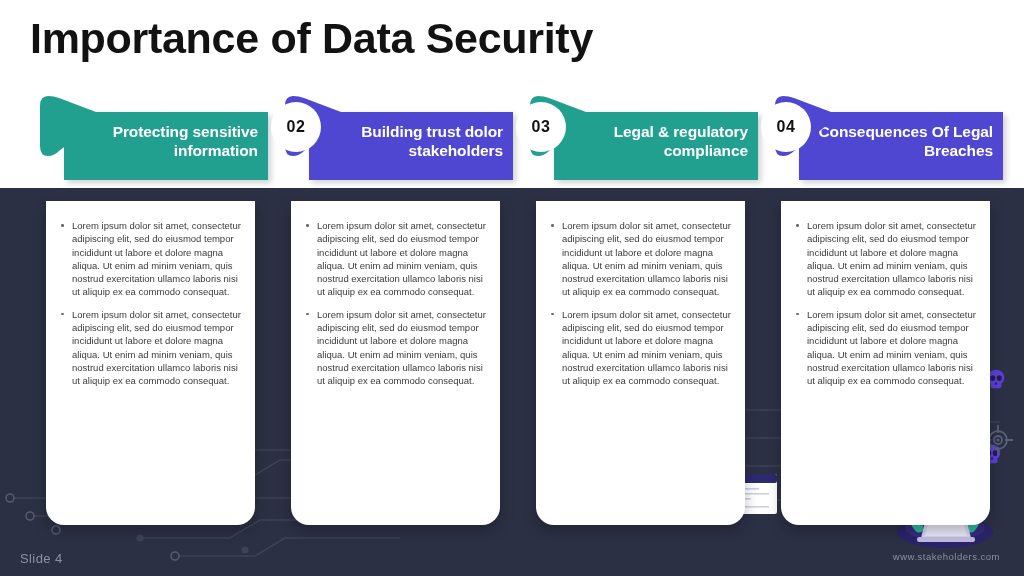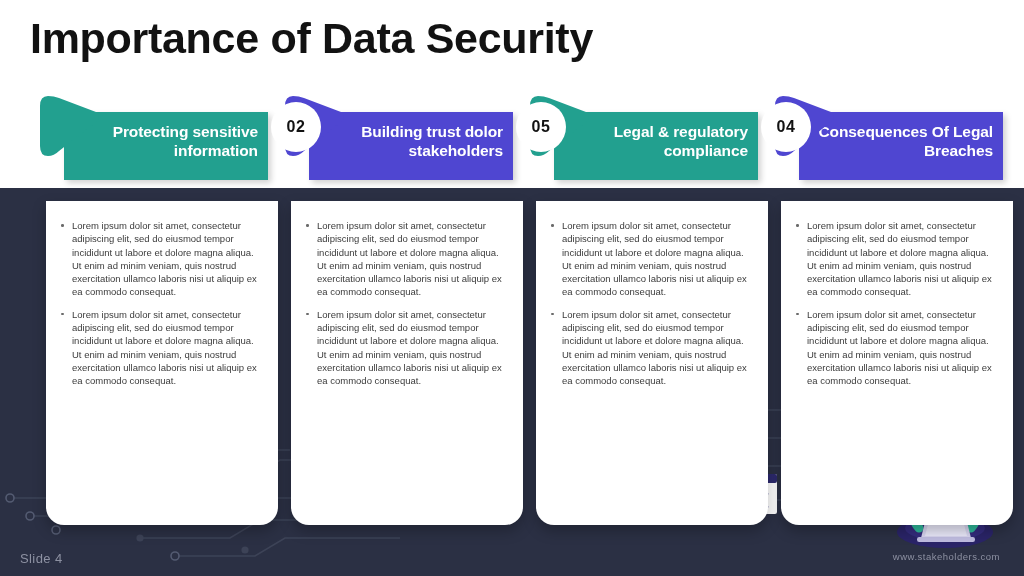--- a/index.html
+++ b/index.html
@@ -56,21 +56,21 @@
   }
   .card-head-text{
     color:#ffffff;font-size:15.5px;font-weight:bold;line-height:19px;
     text-align:right;letter-spacing:-0.1px;
   }
   .teal{background:#22a08f;}
   .purple{background:#4f46d1;}
 
   
   .card-body{
-    position:absolute;left:24px;top:113px;width:232px;height:324px;
+    position:absolute;left:24px;top:113px;width:209px;height:324px;
     background:#ffffff;border-radius:0 0 18px 18px;
     box-shadow:0 6px 14px rgba(0,0,0,0.25);
     box-sizing:border-box;padding:18px 14px 10px 10px;
     z-index:1;
   }
   .card-body ul{margin:0;padding:0 0 0 16px;list-style:none;}
   .card-body li{
     position:relative;
     font-size:9.5px;line-height:13.3px;color:#3b3b3b;
     margin-bottom:9px;
@@ -194,21 +194,21 @@
         <li>Lorem ipsum dolor sit amet, consectetur adipiscing elit, sed do eiusmod tempor incididunt ut labore et dolore magna aliqua. Ut enim ad minim veniam, quis nostrud exercitation ullamco laboris nisi ut aliquip ex ea commodo consequat.</li>
       </ul>
     </div>
     <div class="card-head teal">
       <div class="card-head-text">Legal &amp; regulatory compliance</div>
     </div>
     <div class="badge-wrap">
       <svg class="arrow-shape" viewBox="0 0 72 72">
         <path d="M14 6 Q6 6 6 16 L6 56 Q6 66 14 66 Q20 66 25 61 L62 32 Q68 27 62 22 L25 8 Q20 6 14 6 Z" fill="#22a08f"></path>
       </svg>
-      <div class="num-circle">05</div>
+      <div class="num-circle">03</div>
     </div>
   </div>
 
   <div class="column col-3">
     <div class="card-body">
       <ul>
         <li>Lorem ipsum dolor sit amet, consectetur adipiscing elit, sed do eiusmod tempor incididunt ut labore et dolore magna aliqua. Ut enim ad minim veniam, quis nostrud exercitation ullamco laboris nisi ut aliquip ex ea commodo consequat.</li>
         <li>Lorem ipsum dolor sit amet, consectetur adipiscing elit, sed do eiusmod tempor incididunt ut labore et dolore magna aliqua. Ut enim ad minim veniam, quis nostrud exercitation ullamco laboris nisi ut aliquip ex ea commodo consequat.</li>
       </ul>
     </div>

